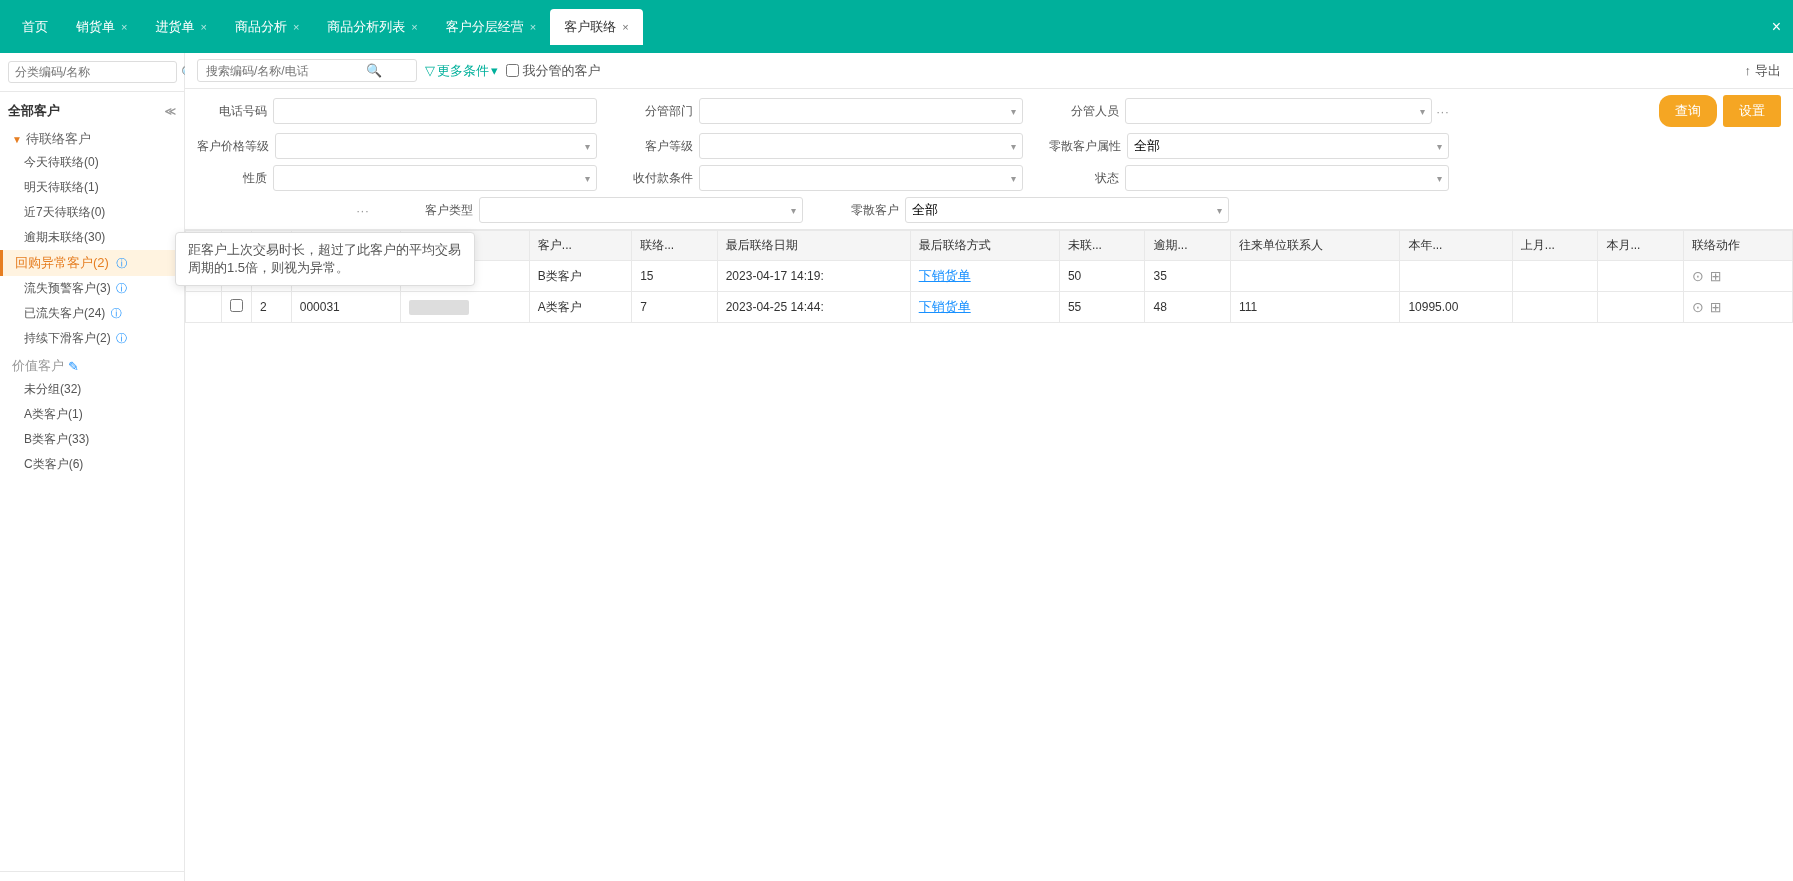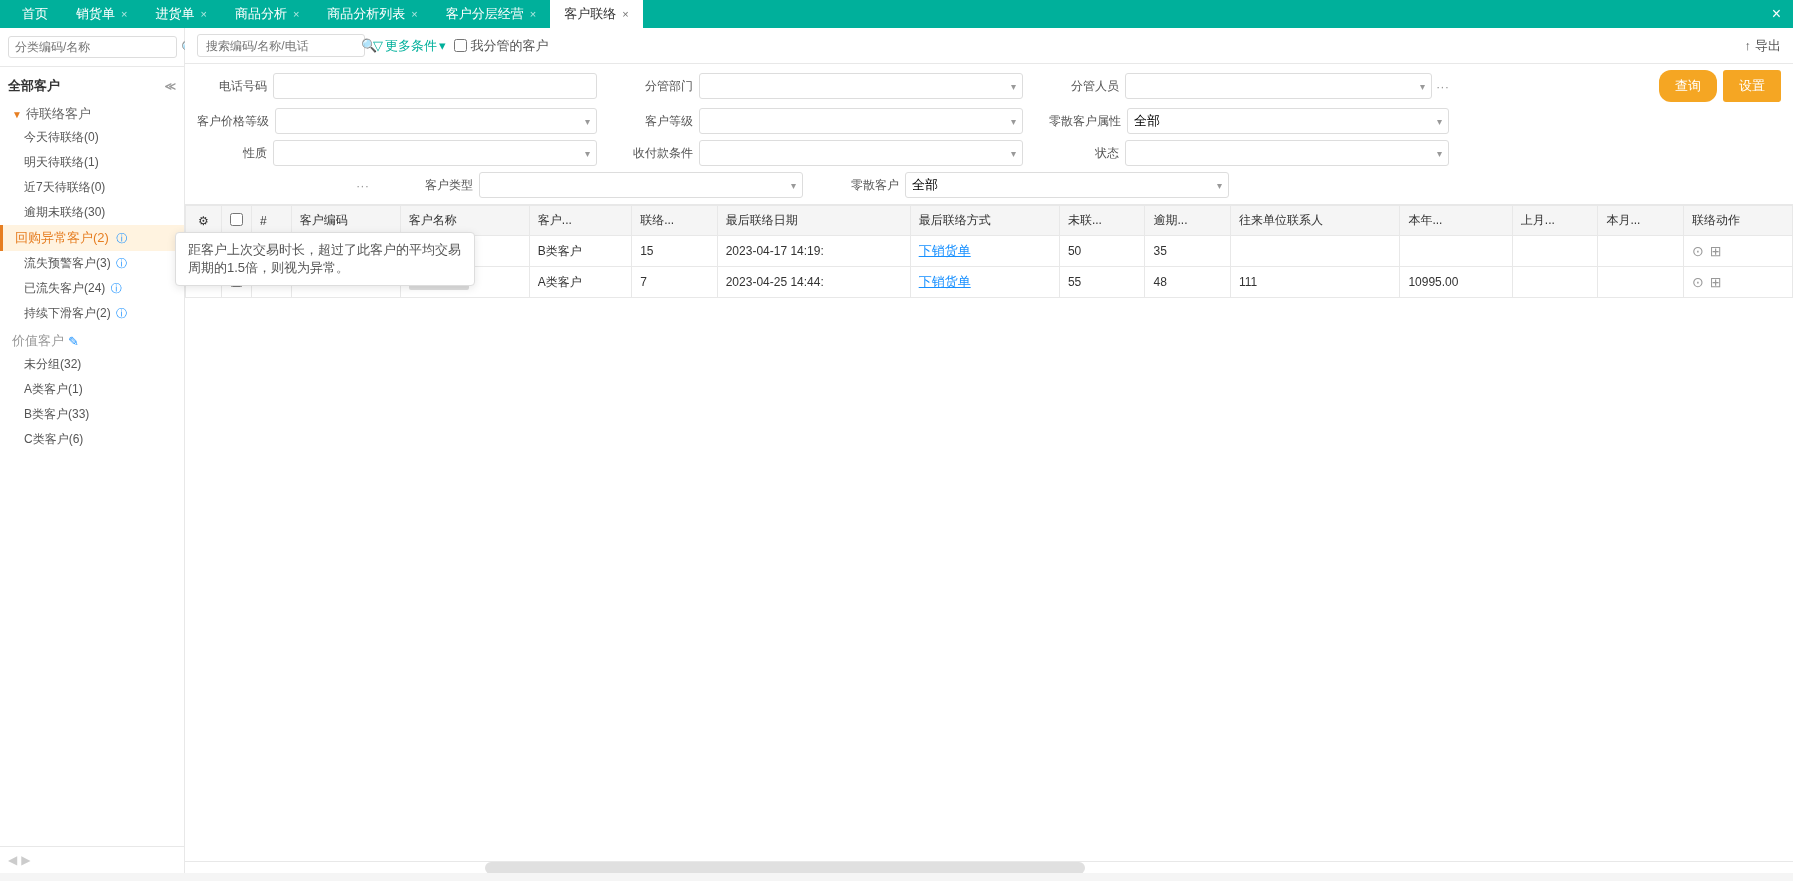--- a/index.html
+++ b/index.html
@@ -1,21 +1,21 @@
 <!DOCTYPE html>
 <html><head>
   <meta charset="utf-8">
   <style>
     * { box-sizing: border-box; margin: 0; padding: 0; font-family: 'Microsoft YaHei', Arial, sans-serif; font-size: 13px; }
     body { background: #f5f5f5; width: 1793px; height: 881px; overflow: hidden; }
 
     
     .top-nav {
       background: #00b09b;
-      height: 28px;
+      height: 53px;
       display: flex;
       align-items: center;
       padding: 0 8px;
       color: white;
       position: relative;
     }
     .nav-item {
       padding: 0 14px;
       height: 36px;
       display: flex;
@@ -132,21 +132,21 @@
       align-items: center;
       gap: 8px;
       flex-wrap: wrap;
     }
     .filter-search {
       display: flex;
       align-items: center;
       border: 1px solid #ddd;
       border-radius: 3px;
       padding: 3px 8px;
-      width: 168px;
+      width: 220px;
     }
     .filter-search input {
       border: none;
       outline: none;
       font-size: 12px;
       width: 160px;
     }
     .filter-search .icon { color: #00b09b; font-size: 13px; }
     .more-filter {
       color: #00b09b;

